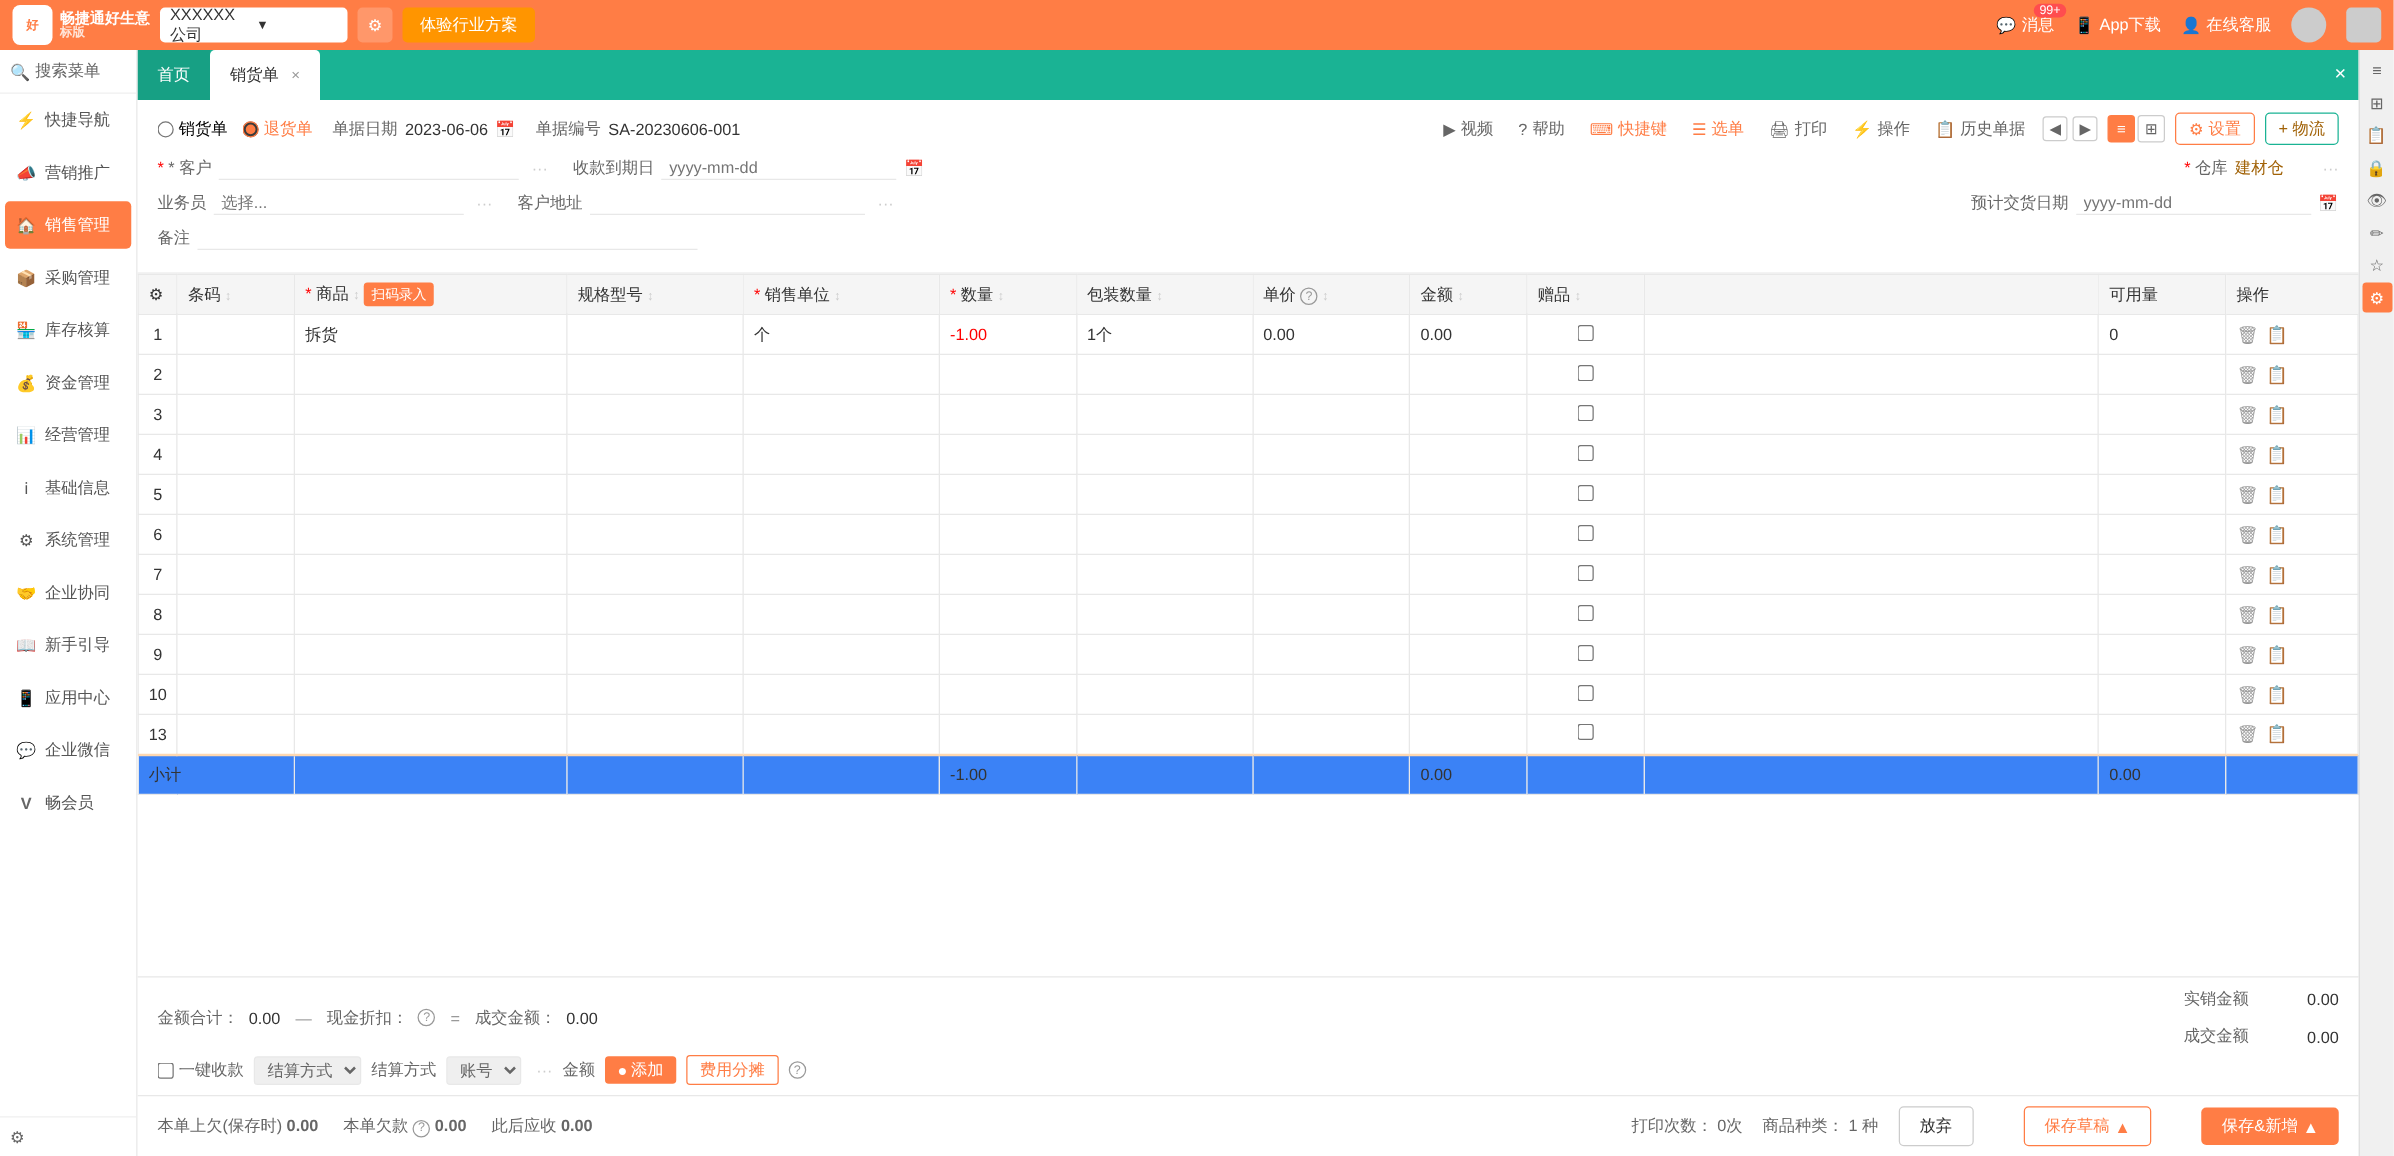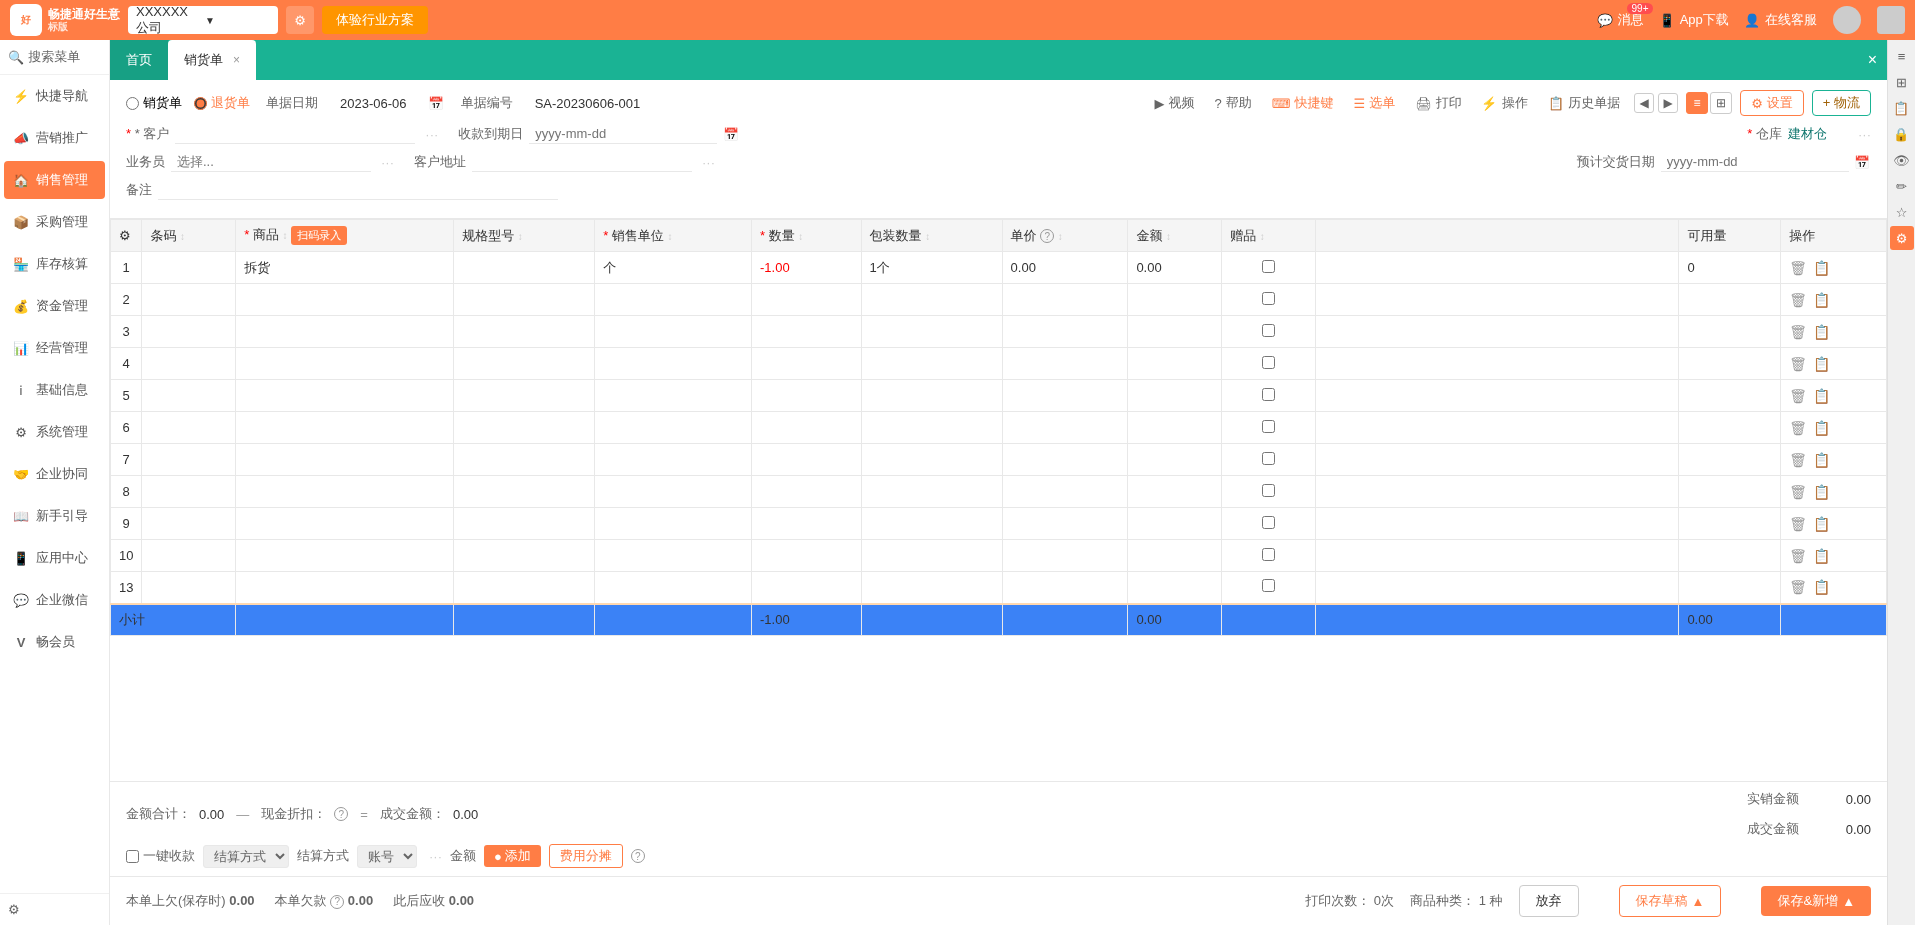--- a/index.html
+++ b/index.html
@@ -40,21 +40,21 @@
     .tab.active { background: white; color: #333; border-radius: 4px 4px 0 0; }
     .tab-close { color: #999; margin-left: 4px; cursor: pointer; font-size: 12px; }
     .tab-bar-close { margin-left: auto; margin-right: 10px; color: white; cursor: pointer; font-size: 16px; }
 
     
     .form-area { background: white; padding: 10px 16px; border-bottom: 1px solid #e8e8e8; flex-shrink: 0; }
     .form-top { display: flex; align-items: center; gap: 16px; margin-bottom: 8px; }
     .radio-group { display: flex; gap: 12px; align-items: center; }
     .radio-item { display: flex; align-items: center; gap: 4px; cursor: pointer; }
     .radio-item input[type=radio] { accent-color: #ff7d45; }
-    .date-field { display: flex; align-items: center; gap: 22px; }
+    .date-field { display: flex; align-items: center; gap: 6px; }
     .date-label { color: #666; }
     .date-value { color: #333; font-weight: 500; }
     .toolbar-right { margin-left: auto; display: flex; align-items: center; gap: 8px; }
     .toolbar-btn { display: flex; align-items: center; gap: 4px; cursor: pointer; color: #666; font-size: 12px; padding: 2px 6px; border-radius: 3px; }
     .toolbar-btn.orange { color: #ff7d45; }
     .setup-btn { background: white; border: 1px solid #ff7d45; color: #ff7d45; border-radius: 4px; padding: 3px 10px; cursor: pointer; display: flex; align-items: center; gap: 4px; }
     .logistics-btn { background: white; border: 1px solid #1ab394; color: #a16207; border-radius: 4px; padding: 3px 10px; cursor: pointer; display: flex; align-items: center; gap: 4px; }
     
     .form-row { display: flex; align-items: center; margin-bottom: 8px; gap: 20px; }
     .form-field { display: flex; align-items: center; gap: 6px; }
@@ -330,21 +330,21 @@
         <div class="form-field">
           <span class="form-label">收款到期日</span>
           <input class="form-input" type="text" placeholder="yyyy-mm-dd" style="min-width: 180px;">
           <span class="cal-icon">📅</span>
         </div>
         <div class="form-divider"></div>
         <div class="form-field">
           <span class="form-label">
             <span class="required">*</span> 仓库
           </span>
-          <span style="color:#0f766e;min-width:60px;">建材仓</span>
+          <span style="color:#a16207;min-width:60px;">建材仓</span>
           <span class="form-dots">···</span>
         </div>
       </div>
 
       <div class="form-row">
         <div class="form-field">
           <span class="form-label">业务员</span>
           <input class="form-input" type="text" placeholder="选择..." style="min-width: 200px;">
           <span class="form-dots">···</span>
         </div>

